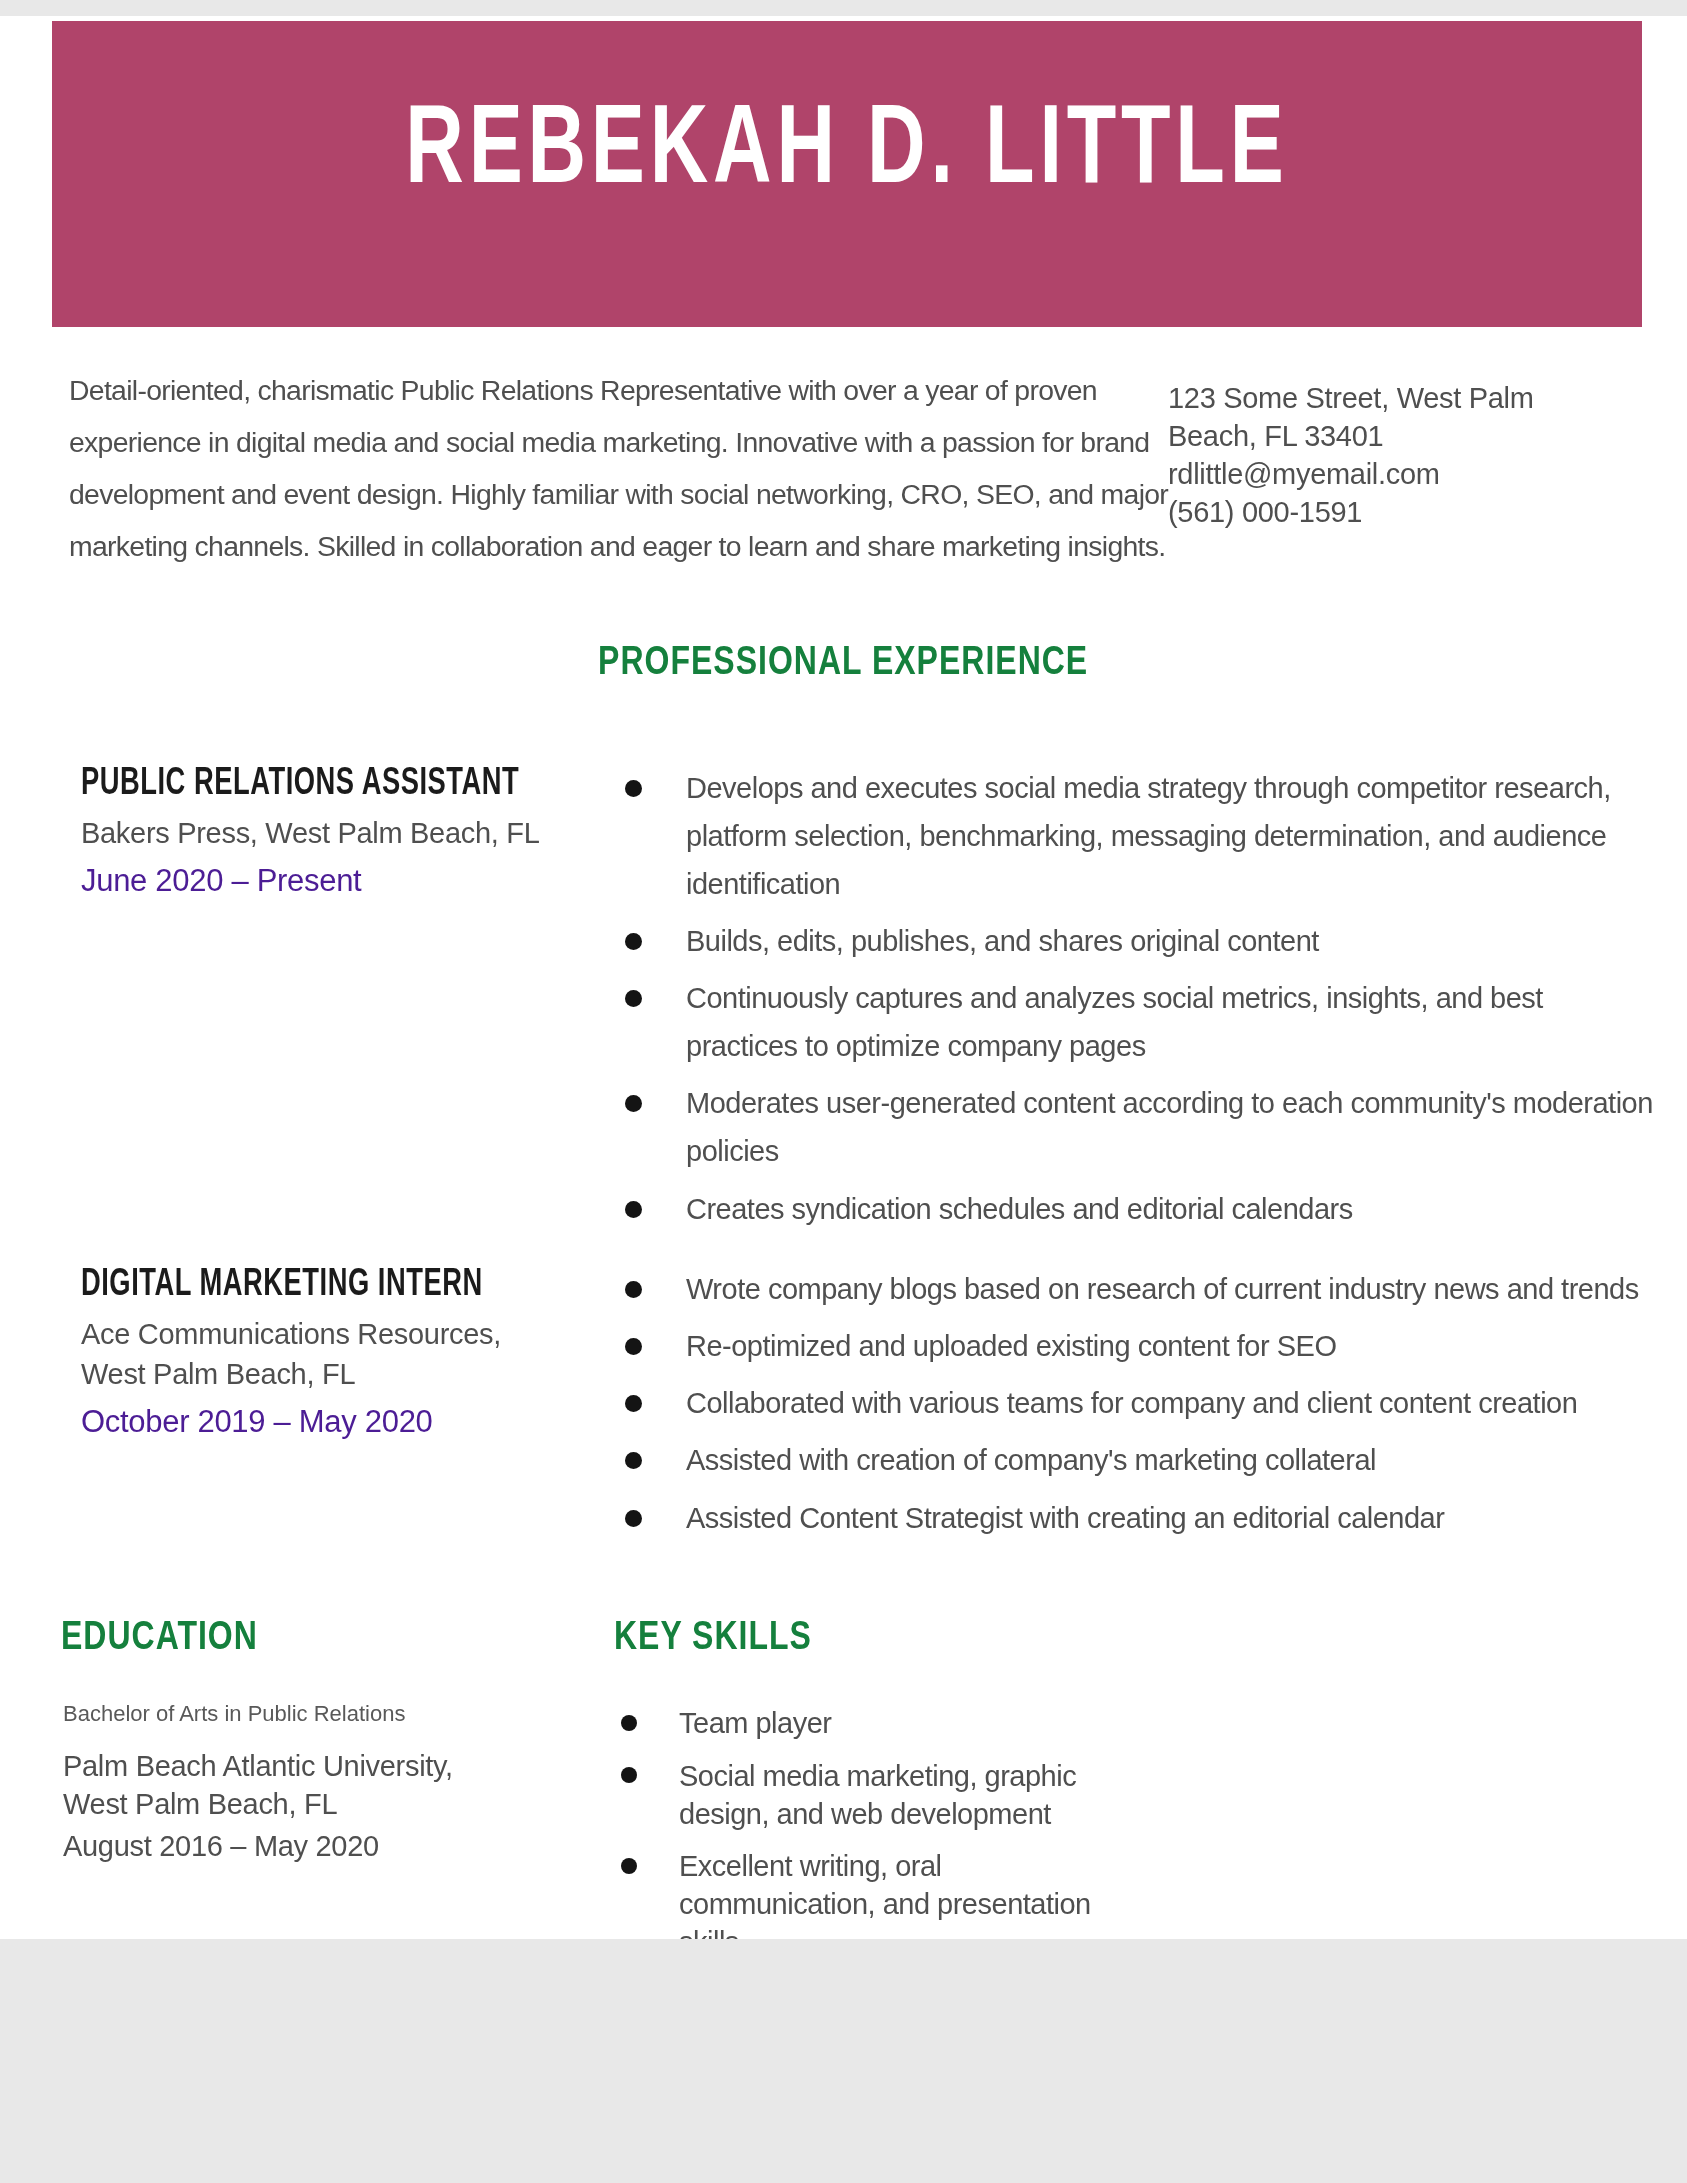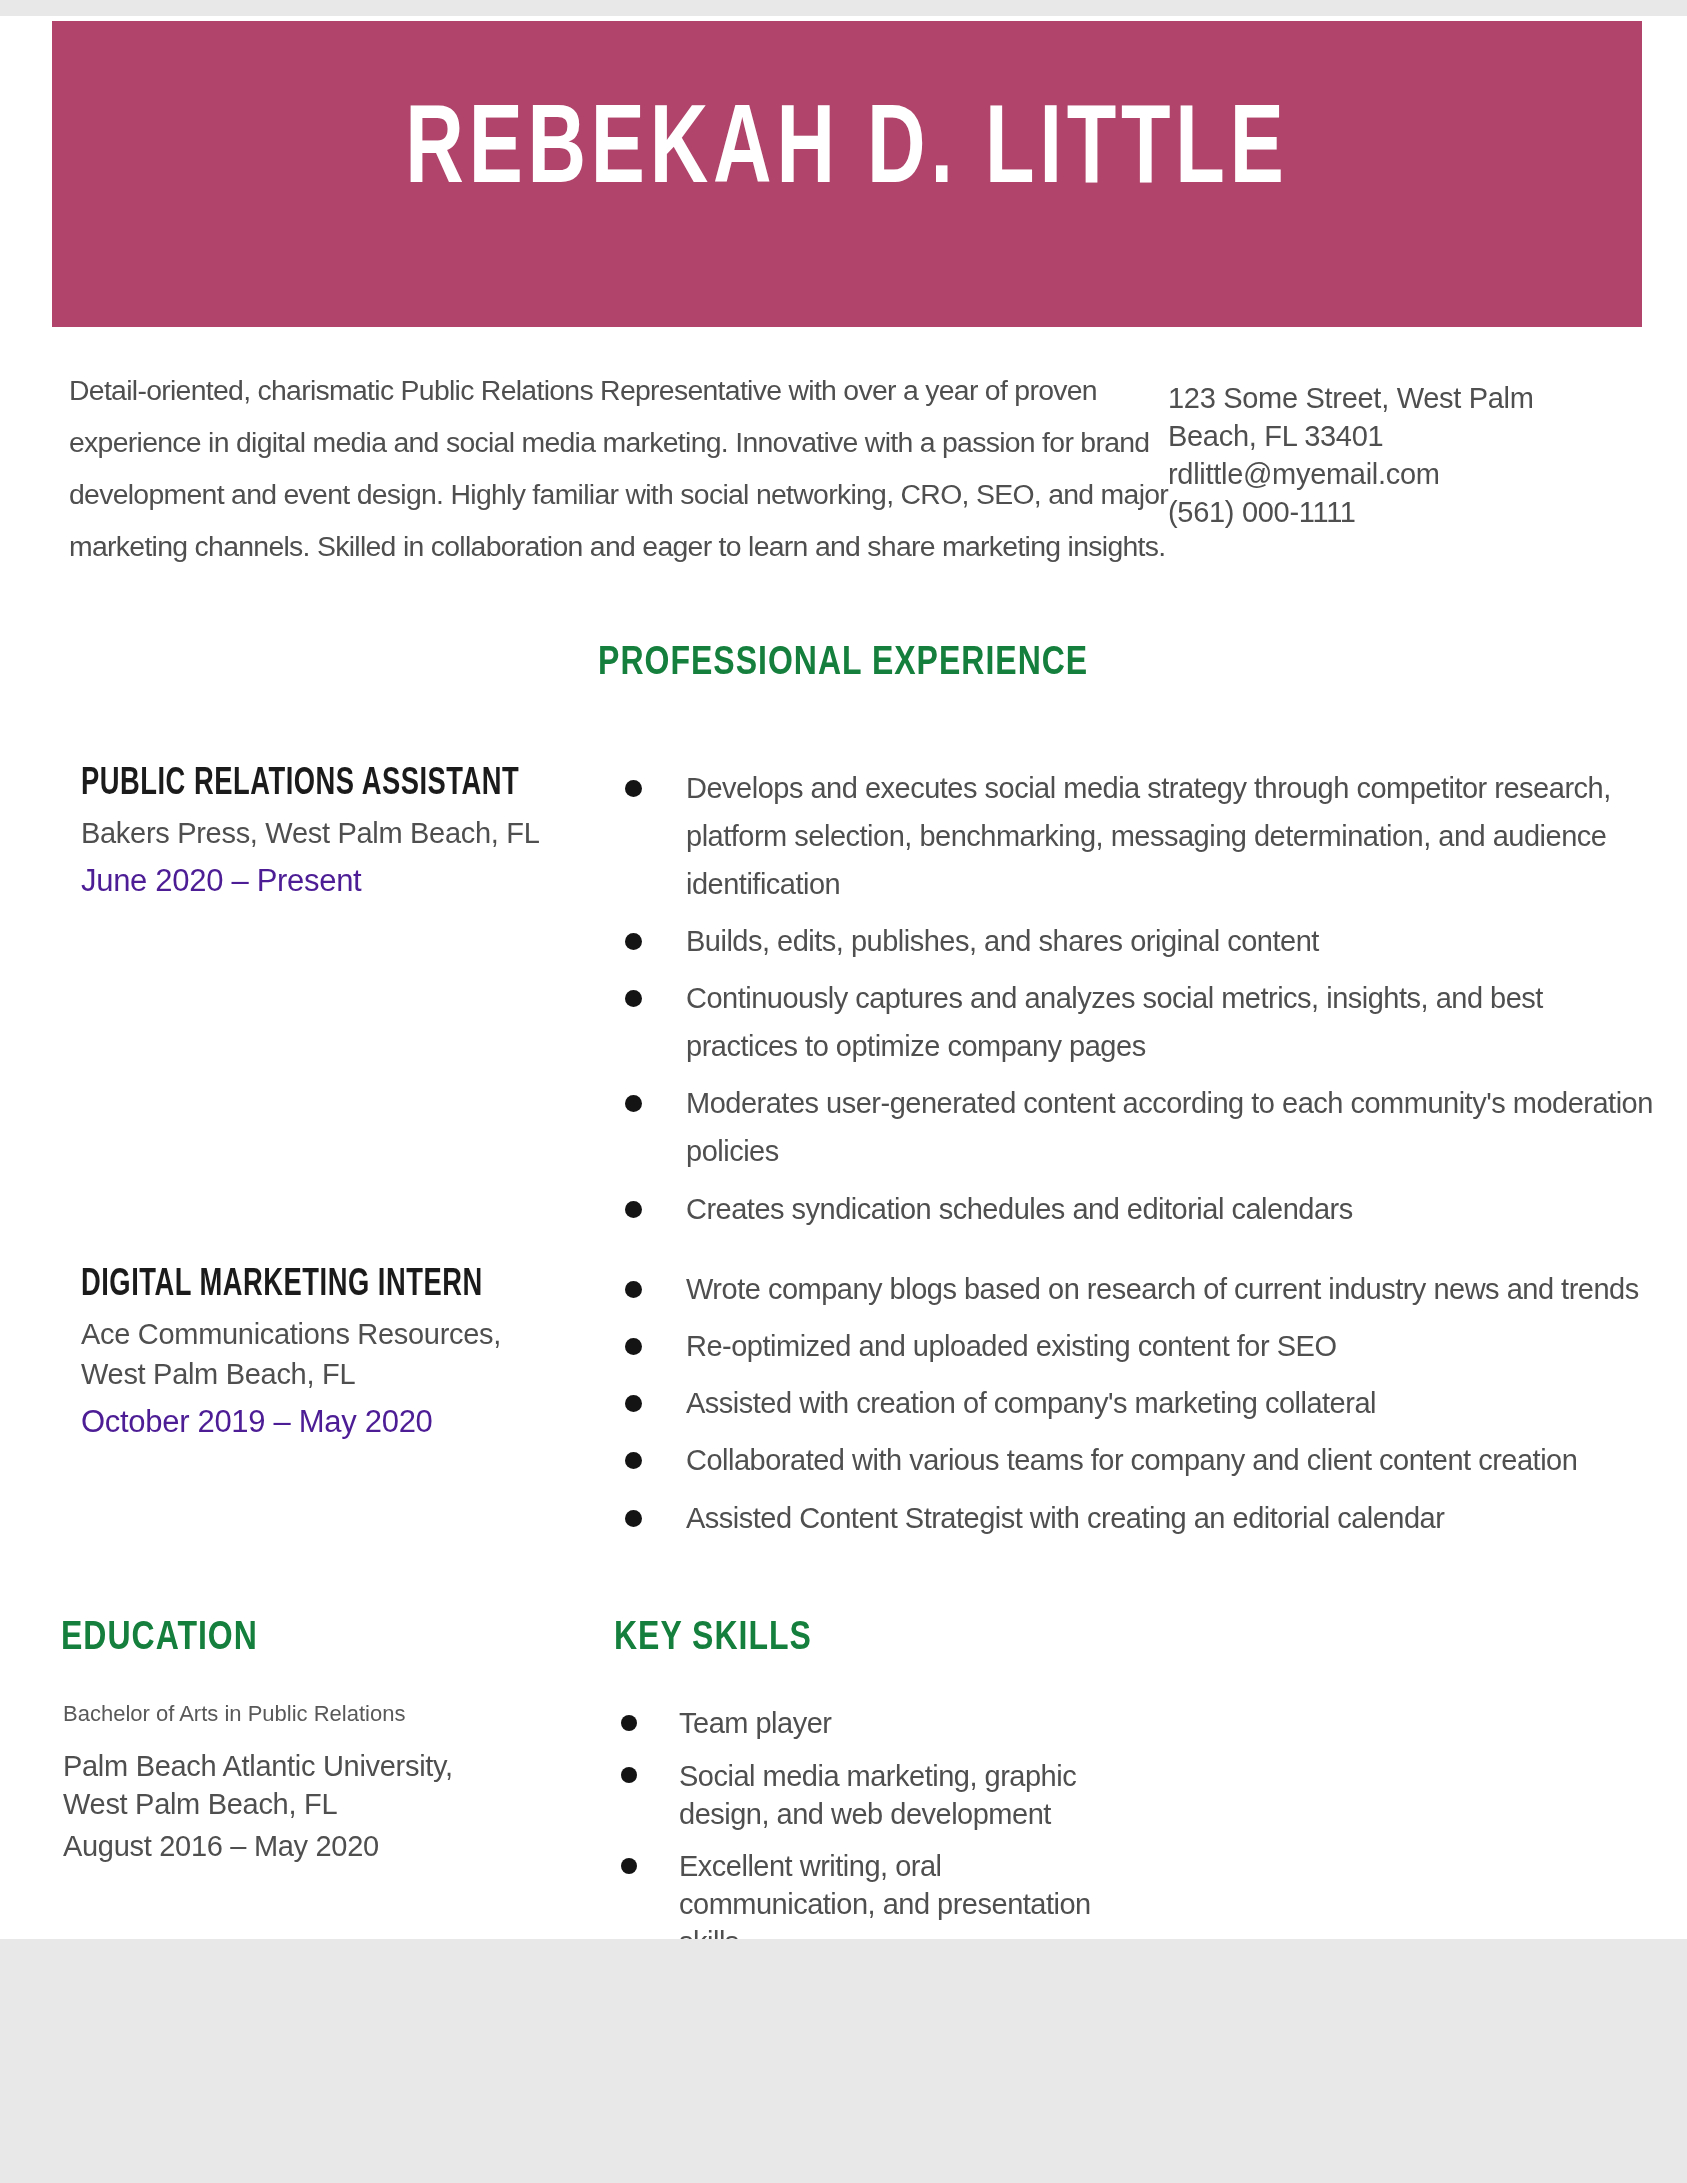--- a/index.html
+++ b/index.html
@@ -80,21 +80,21 @@
 
   <div class="band">
     <div class="name">REBEKAH D. LITTLE</div>
   </div>
 
   <div class="summary">Detail-oriented, charismatic Public Relations Representative with over a year of proven experience in digital media and social media marketing. Innovative with a passion for brand development and event design. Highly familiar with social networking, CRO, SEO, and major marketing channels. Skilled in collaboration and eager to learn and share marketing insights.</div>
 
   <div class="contact">
     <div>123 Some Street, West Palm Beach, FL 33401</div>
     <div>rdlittle@myemail.com</div>
-    <div>(561) 000-1111</div>
+    <div>(561) 000-1591</div>
   </div>
 
   <div class="sec-head exp-head-wrap">
     <span class="cond cond-center">PROFESSIONAL EXPERIENCE</span>
   </div>
 
   <div class="job job--one">
     <div class="job-left">
       <div class="job-title">
         <span class="cond">PUBLIC RELATIONS ASSISTANT</span>
@@ -115,22 +115,22 @@
     <div class="job-left">
       <div class="job-title">
         <span class="cond">DIGITAL MARKETING INTERN</span>
       </div>
       <div class="job-company">Ace Communications Resources, West Palm Beach, FL</div>
       <div class="job-dates">October 2019 – May 2020</div>
     </div>
     <ul class="bullets">
       <li><span class="dot"></span><span>Wrote company blogs based on research of current industry news and trends</span></li>
       <li><span class="dot"></span><span>Re-optimized and uploaded existing content for SEO</span></li>
+      <li><span class="dot"></span><span>Collaborated with various teams for company and client content creation</span></li>
       <li><span class="dot"></span><span>Assisted with creation of company's marketing collateral</span></li>
-      <li><span class="dot"></span><span>Collaborated with various teams for company and client content creation</span></li>
       <li><span class="dot"></span><span>Assisted Content Strategist with creating an editorial calendar</span></li>
     </ul>
   </div>
 
   <div class="sec-head edu-head-wrap">
     <span class="cond">EDUCATION</span>
   </div>
 
   <div class="sec-head skills-head-wrap">
     <span class="cond">KEY SKILLS</span>

